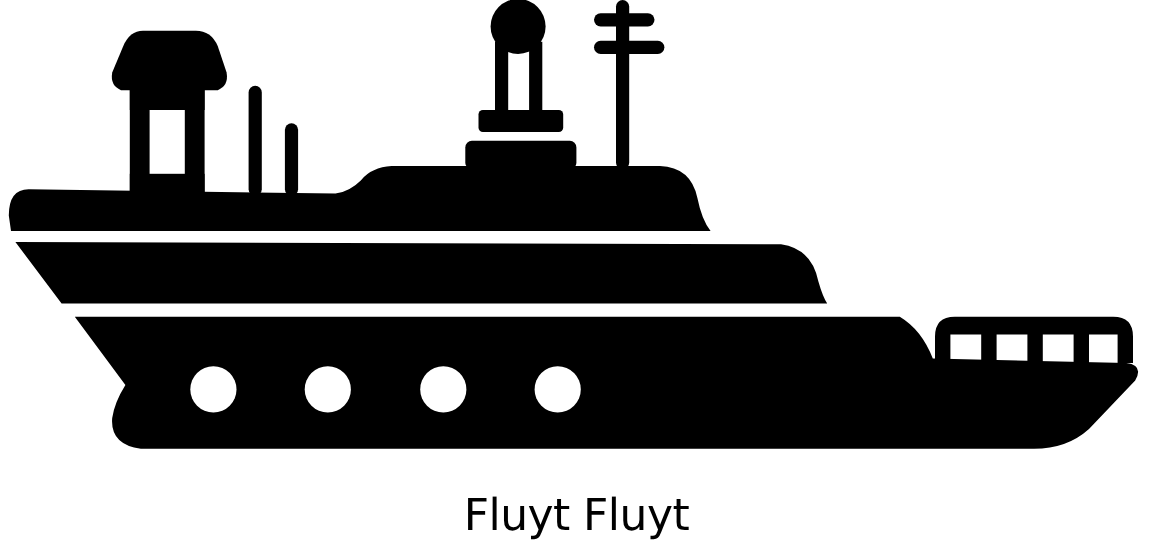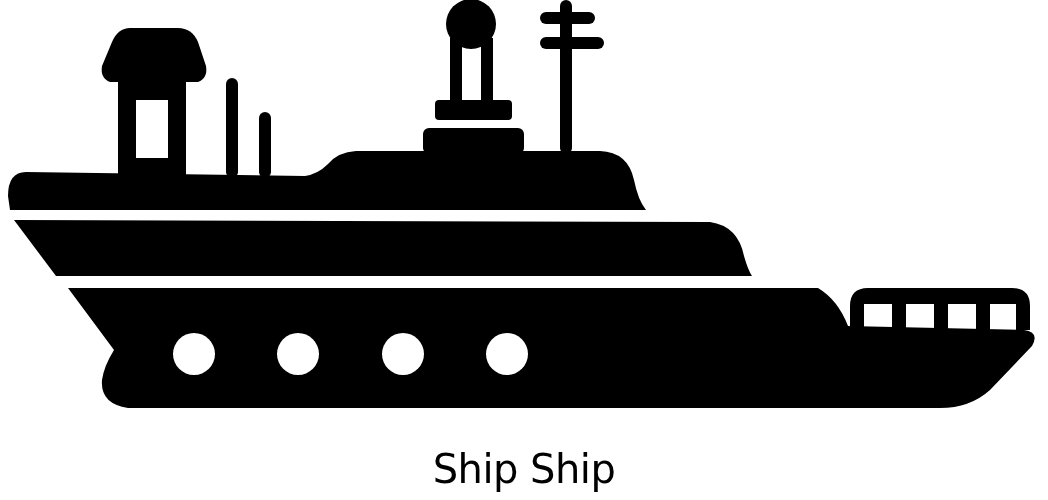--- a/index.html
+++ b/index.html
@@ -46,13 +46,13 @@
   </g>
 
   <g fill="#ffffff">
     <circle cx="194" cy="354" r="21"></circle>
     <circle cx="298" cy="354" r="21"></circle>
     <circle cx="403" cy="354" r="21"></circle>
     <circle cx="507" cy="354" r="21"></circle>
   </g>
 </svg>
 
-<div class="caption">Ship Ship</div>
+<div class="caption">Fluyt Fluyt</div>
 
 </body></html>

